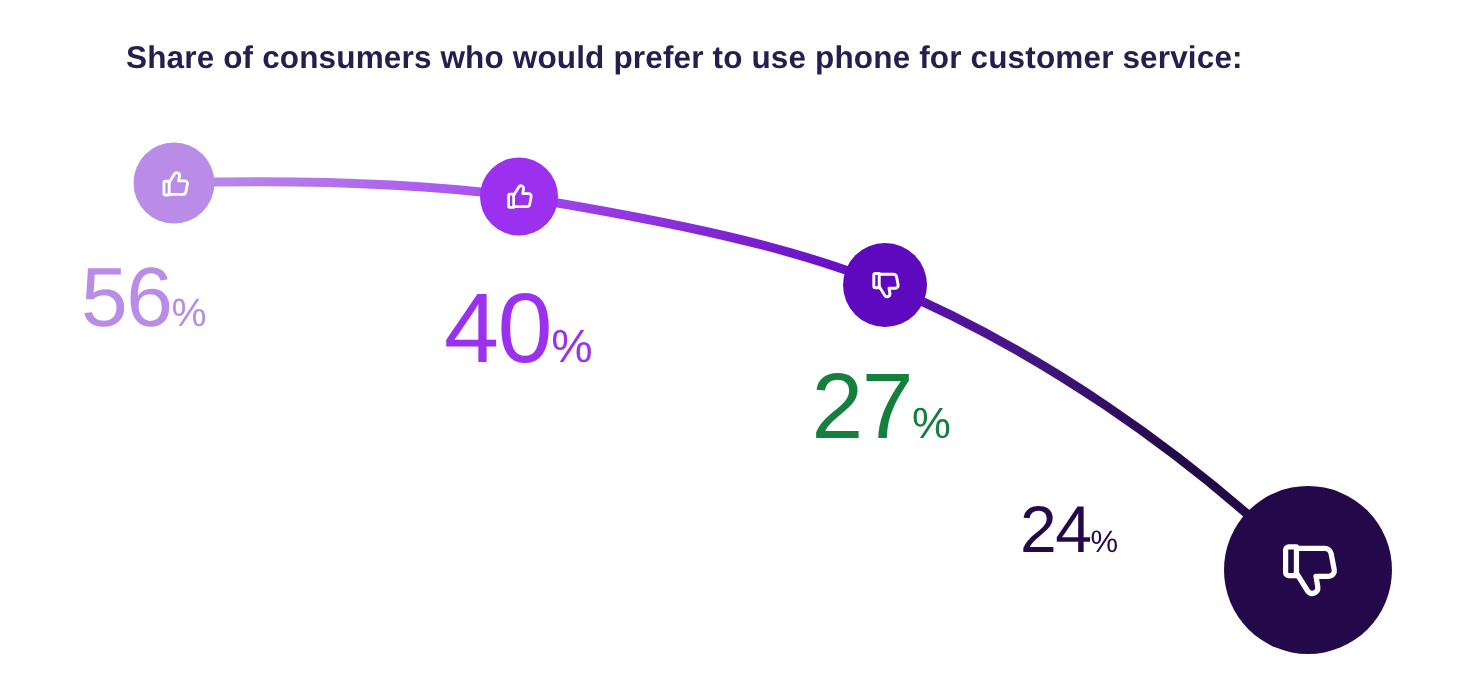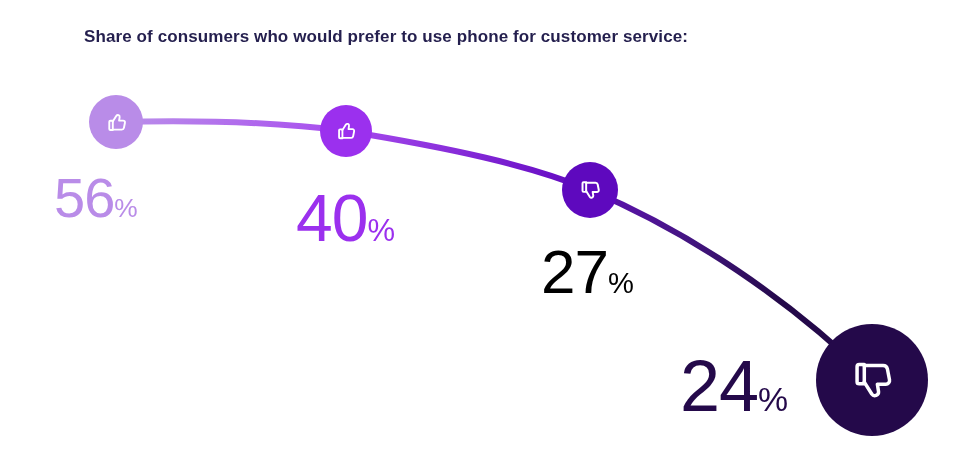--- a/index.html
+++ b/index.html
@@ -15,21 +15,21 @@
     position: relative;
   }
   #infographic {
     position: absolute;
     inset: 0;
   }
   .chart-title {
     position: absolute;
     left: 84px;
     top: 27px;
-    font-size: 17px;
+    font-size: 21px;
     font-weight: bold;
     color: #241f4e;
     letter-spacing: 0.1px;
     white-space: nowrap;
   }
   #curve-layer {
     position: absolute;
     left: 0;
     top: 0;
     width: 980px;
@@ -76,26 +76,26 @@
   #stat-boomers .stat-value { font-size: 56px; color: #b98ce8; }
 
   
   #node-genx      { left: 320px; top: 105px; width: 52px;  height: 52px;  background: #9b30ee; }
   #stat-genx      { left: 296px; top: 187px; }
   #stat-genx .stat-value { font-size: 66px; color: #9b30ee; }
 
   
   #node-millennials { left: 562px; top: 162px; width: 56px; height: 56px; background: #5e09be; }
   #stat-millennials { left: 541px; top: 243px; }
-  #stat-millennials .stat-value { font-size: 62px; color: #000000; }
+  #stat-millennials .stat-value { font-size: 62px; color: #15803d; }
 
   
   #node-genz      { left: 816px; top: 324px; width: 112px; height: 112px; background: #24094a; }
   #stat-genz      { left: 680px; top: 333px; }
-  #stat-genz .stat-value { font-size: 72px; color: #24094a; margin-top: 19px; }
+  #stat-genz .stat-value { font-size: 44px; color: #24094a; }
 </style>
 </head>
 <body>
 
 <div id="infographic">
 
   <div class="chart-title">Share of consumers who would prefer to use phone for customer service:</div>
 
   <svg id="curve-layer" viewBox="0 0 980 462" xmlns="http://www.w3.org/2000/svg">
     <defs>

